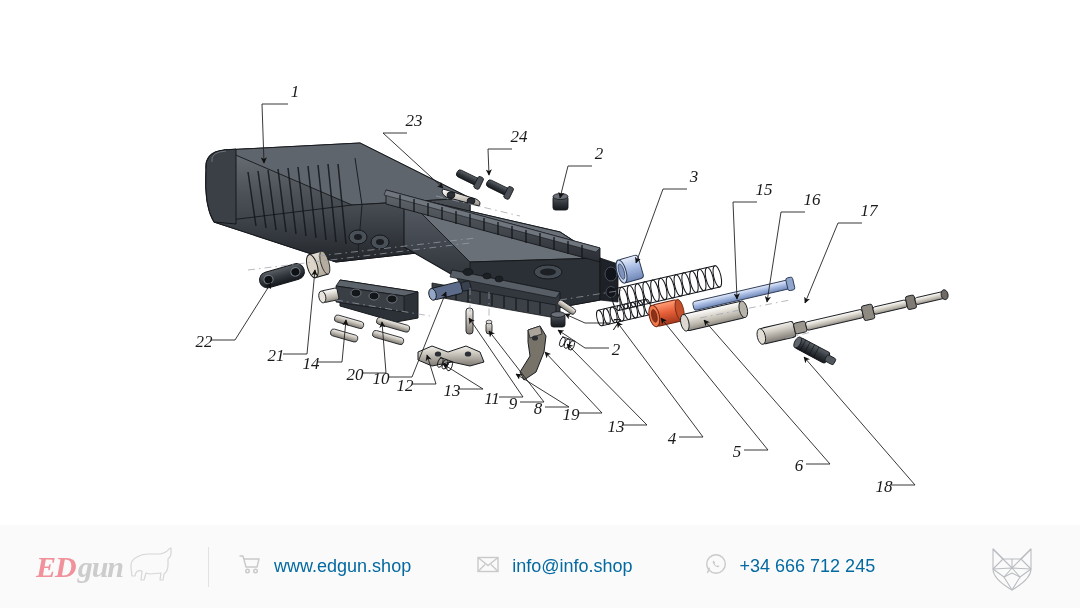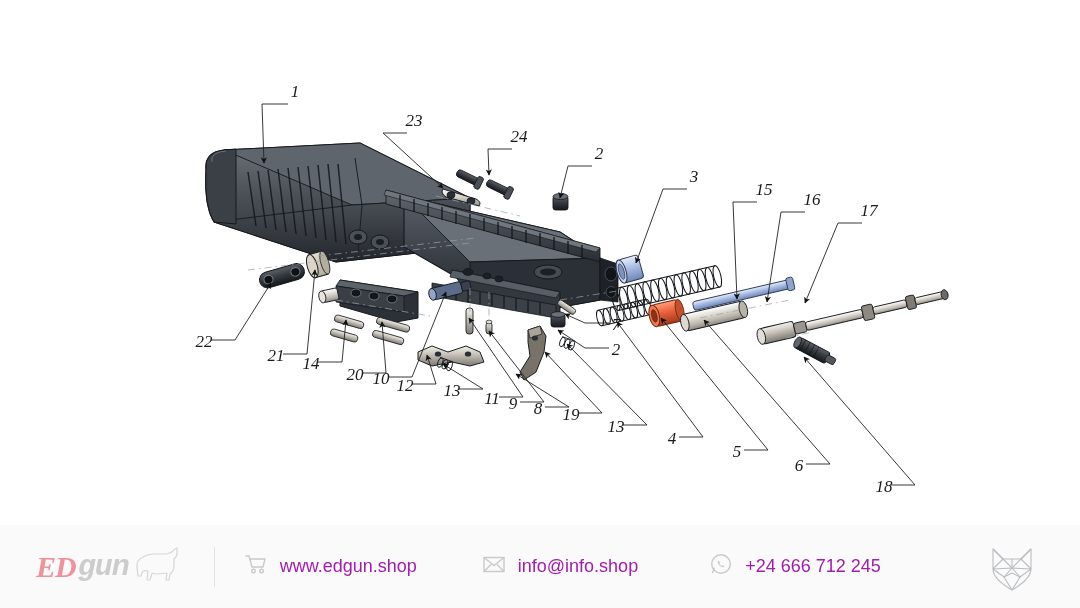--- a/index.html
+++ b/index.html
@@ -28,30 +28,30 @@
   #footer-inner{
     display:flex;align-items:center;width:100%;
     padding:0 36px;box-sizing:border-box;
   }
   .brand{display:flex;align-items:center;gap:2px;flex:0 0 auto;}
   .brand-ed{
     font-family:"Liberation Serif",serif;font-style:italic;font-weight:700;
     font-size:30px;color:#f0919b;letter-spacing:-1px;line-height:1;
   }
   .brand-gun{
-    font-family:Liberation Mono, monospace;font-style:italic;font-weight:700;
+    font-family:Liberation Serif, serif;font-style:italic;font-weight:700;
     font-size:30px;color:#cccccc;letter-spacing:-1px;line-height:1;
   }
   .brand-dog{margin-left:1px;}
   .divider{
     width:1px;height:40px;background:#e2e2e2;margin:0 30px;flex:0 0 auto;
   }
   .contact{
     display:flex;align-items:center;gap:13px;flex:0 0 auto;
-    color:#a21caf;font-size:18px;
+    color:#0369a1;font-size:18px;
   }
   .contact .txt{white-space:nowrap;}
   .spacer-a{width:66px;flex:0 0 auto;}
   .spacer-b{width:72px;flex:0 0 auto;}
   .tail{margin-left:auto;display:flex;align-items:center;}
 </style>
 </head>
 <body>
 
 <div id="page">
@@ -602,21 +602,21 @@
       <div class="spacer-b"></div>
 
       <div class="contact">
         <span>
           <svg width="22" height="22" viewBox="0 0 22 22">
             <circle cx="11" cy="11" r="9.3" fill="none" stroke="#c9c9c9" stroke-width="1.4"></circle>
             <path d="M2.6,19.6 L4.3,15.2" fill="none" stroke="#c9c9c9" stroke-width="1.4" stroke-linecap="round"></path>
             <path d="M8.3,7.6 Q7.2,8.7 8.1,10.6 Q9.4,13.1 12,14 Q13.7,14.5 14.4,13.3 L12.8,12.2 L11.7,13 Q10.2,12.2 9.4,10.6 L10.2,9.6 Z" fill="#c9c9c9"></path>
           </svg>
         </span>
-        <span class="txt">+24 666 712 245</span>
+        <span class="txt">+34 666 712 245</span>
       </div>
 
       <div class="tail">
         <svg width="64" height="56" viewBox="0 0 64 56">
           <g fill="none" stroke="#b9bcc0" stroke-width="1.1" stroke-linejoin="round">
             <path d="M13,10 L13,30 Q13,40 32,51 Q51,40 51,30 L51,10 L41,20 L23,20 Z"></path>
             <path d="M13,10 L23,20 M51,10 L41,20"></path>
             <path d="M23,20 L32,29 L41,20"></path>
             <path d="M32,20 L32,29"></path>
             <path d="M13,30 L32,29 L51,30"></path>

